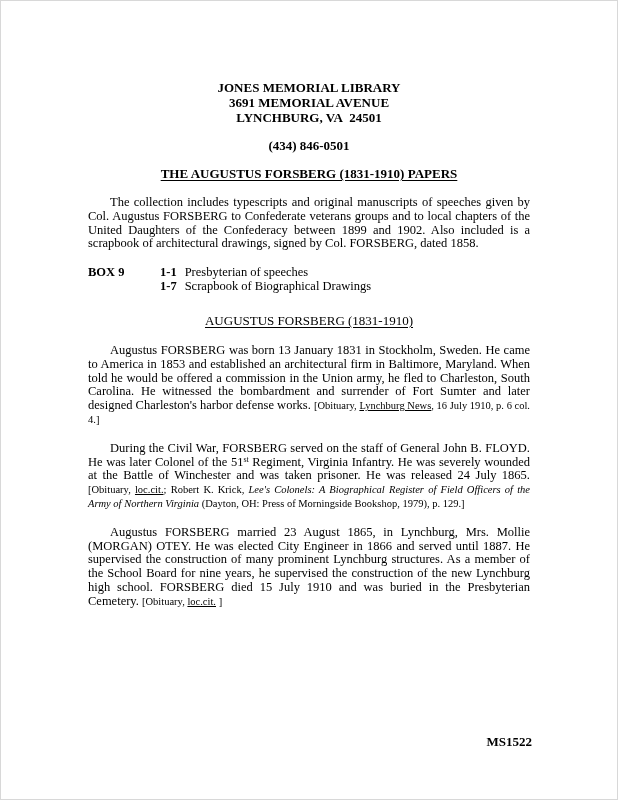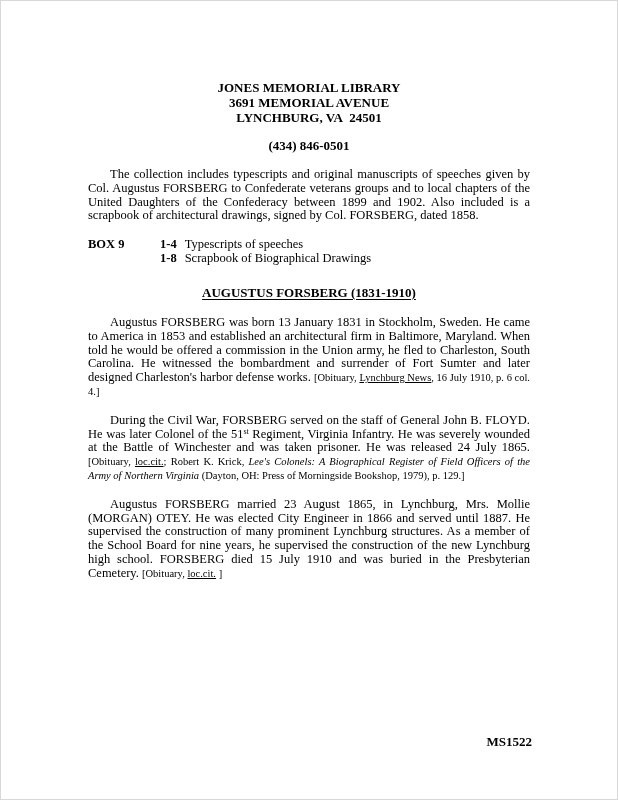--- a/index.html
+++ b/index.html
@@ -60,21 +60,21 @@
     flex: 0 0 72px;
   }
   .folder-list { flex: 1; }
   .folder-row { display: flex; }
   .folder-num {
     font-weight: bold;
     margin-right: 8px;
   }
   .section-heading {
     text-align: center;
-    font-weight: bold;
+    font-weight: normal;
     font-size: 13px;
     margin: 19px 0 1px 0;
     text-decoration: underline;
     text-underline-offset: 2px;
   }
   .cite { font-size: 10.5px; }
   .u { text-decoration: underline; text-underline-offset: 1px; }
   .i { font-style: italic; }
   .sup {
     font-size: 8px;
@@ -94,33 +94,34 @@
 </head>
 <body>
 
 <div class="page">
 
   <header class="letterhead">
     <div class="lh-line">JONES MEMORIAL LIBRARY</div>
     <div class="lh-line">3691 MEMORIAL AVENUE</div>
     <div class="lh-line">LYNCHBURG, VA&nbsp; 24501</div>
     <div class="phone">(434) 846-0501</div>
+    <h1 class="doc-title">THE AUGUSTUS FORSBERG (1831-1910) PAPERS</h1>
   </header>
 
   <p class="para">The collection includes typescripts and original manuscripts of speeches given by Col. Augustus FORSBERG to Confederate veterans groups and to local chapters of the United Daughters of the Confederacy between 1899 and 1902. Also included is a scrapbook of architectural drawings, signed by Col. FORSBERG, dated 1858.</p>
 
   <div class="box-list">
     <div class="box-label">BOX 9</div>
     <div class="folder-list">
       <div class="folder-row">
-        <span class="folder-num">1-4</span>
-        <span class="folder-desc">Typescripts of speeches</span>
+        <span class="folder-num">1-1</span>
+        <span class="folder-desc">Presbyterian of speeches</span>
       </div>
       <div class="folder-row">
-        <span class="folder-num">1-8</span>
+        <span class="folder-num">1-7</span>
         <span class="folder-desc">Scrapbook of Biographical Drawings</span>
       </div>
     </div>
   </div>
 
   <h2 class="section-heading">AUGUSTUS FORSBERG (1831-1910)</h2>
 
   <p class="para"><span>Augustus FORSBERG was born 13 January 1831 in Stockholm, Sweden.  He came to America in 1853 and established an architectural firm in Baltimore, Maryland.  When told he would be offered a commission in the Union army, he fled to Charleston, South Carolina.  He witnessed the bombardment and surrender of Fort Sumter and later designed Charleston's harbor defense works. </span><span class="cite">[Obituary, </span><span class="cite u">Lynchburg News</span><span class="cite">, 16 July 1910, p. 6 col. 4.]</span></p>
   <p class="para"><span>During the Civil War, FORSBERG served on the staff of General John B. FLOYD. He was later Colonel of the 51</span><span class="sup">st</span><span> Regiment, Virginia Infantry.  He was severely wounded at the Battle of Winchester and was taken prisoner.  He was released 24 July 1865. </span><span class="cite">[Obituary, </span><span class="cite u">loc.cit.</span><span class="cite">; Robert K. Krick, </span><span class="cite i">Lee's Colonels: A Biographical Register of Field Officers of the Army of Northern Virginia</span><span class="cite"> (Dayton, OH: Press of Morningside Bookshop, 1979), p. 129.]</span></p>
   <p class="para"><span>Augustus FORSBERG married 23 August 1865, in Lynchburg, Mrs. Mollie (MORGAN) OTEY.  He was elected City Engineer in 1866 and served until 1887.  He supervised the construction of many prominent Lynchburg structures.  As a member of the School Board for nine years, he supervised the construction of the new Lynchburg high school.  FORSBERG died 15 July 1910 and was buried in the Presbyterian Cemetery. </span><span class="cite">[Obituary, </span><span class="cite u">loc.cit.</span><span class="cite"> ]</span></p>

